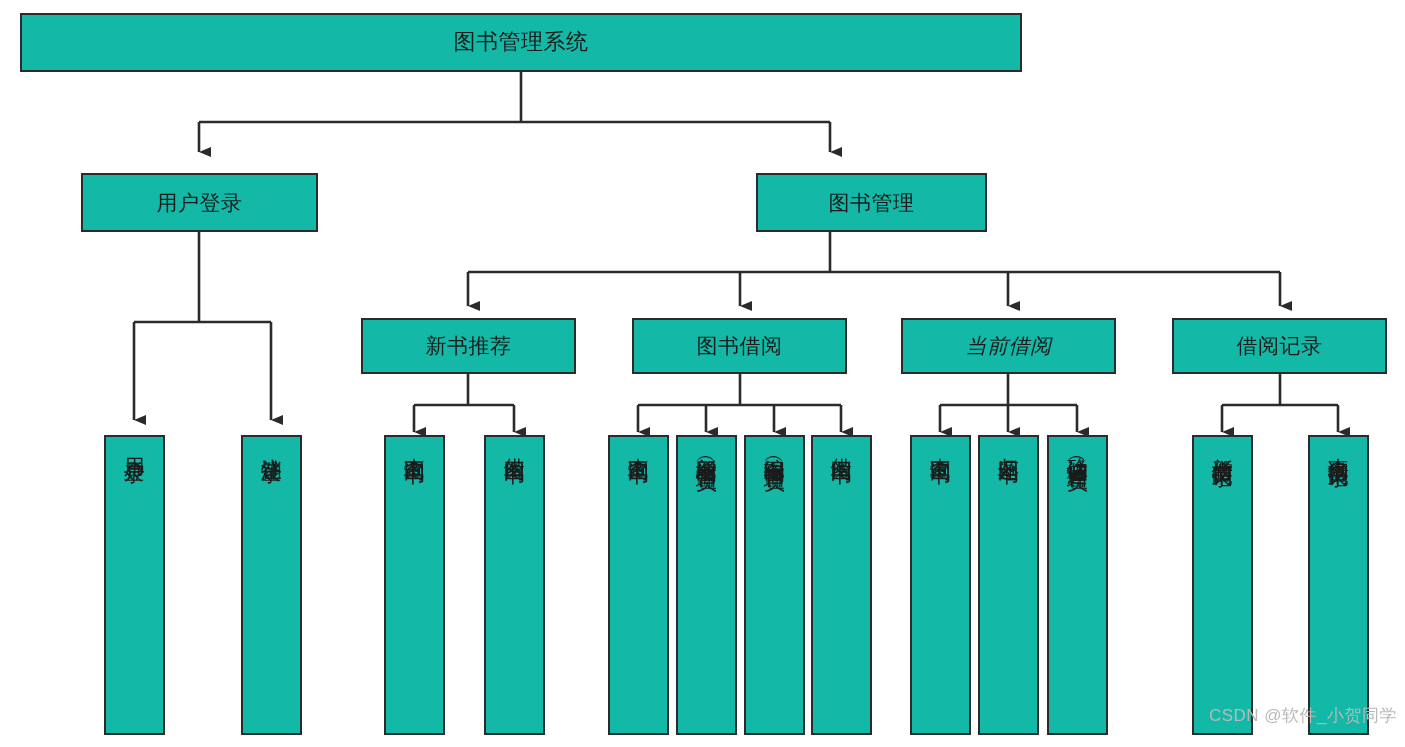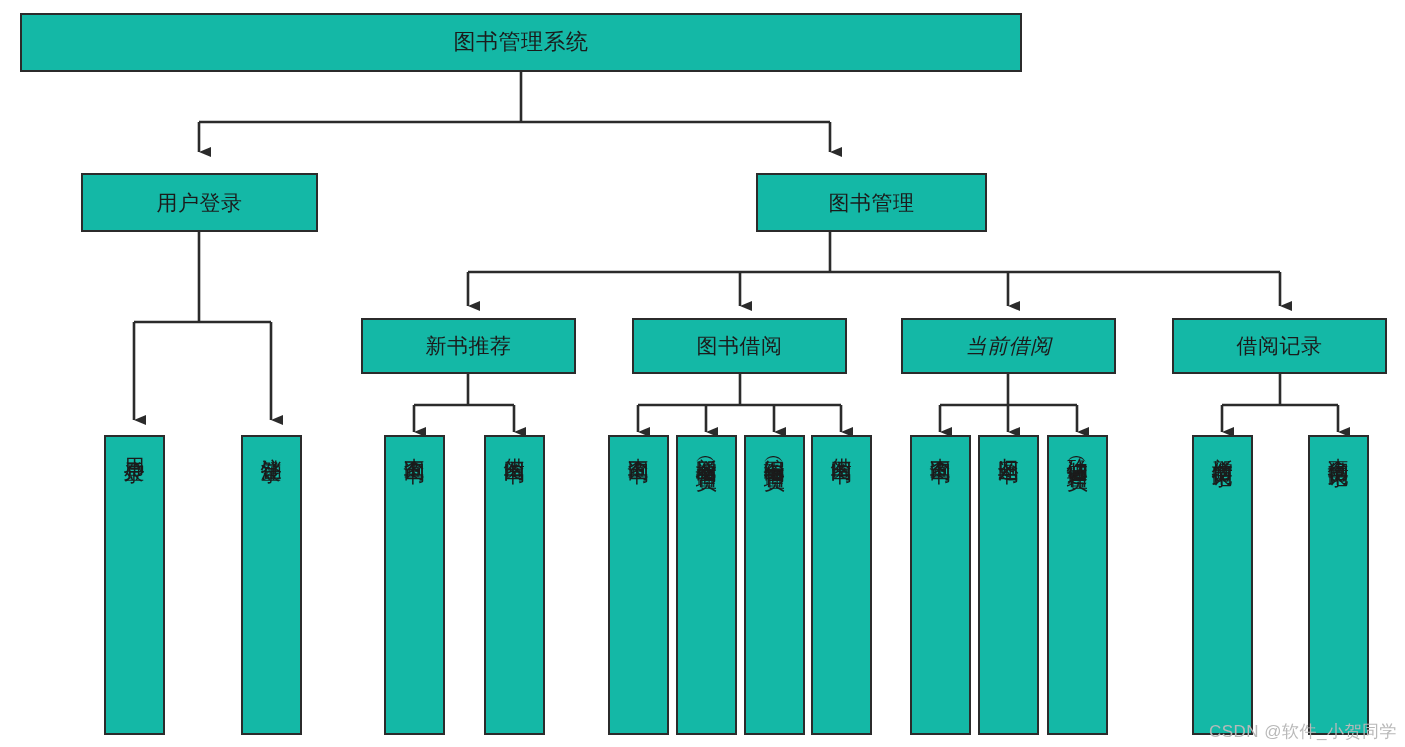--- a/index.html
+++ b/index.html
@@ -54,21 +54,21 @@
     font-size: 21px;
     color: #1b1b1b;
     line-height: 1.32;
     letter-spacing: 2px;
     white-space: nowrap;
     text-align: center;
   }
   .watermark {
     position: absolute;
     right: 8px;
-    bottom: 4px;
+    bottom: 20px;
     font-size: 17px;
     color: #b9b9b9;
     letter-spacing: 0.5px;
     white-space: nowrap;
     pointer-events: none;
   }
 </style>
 </head>
 <body>
 

